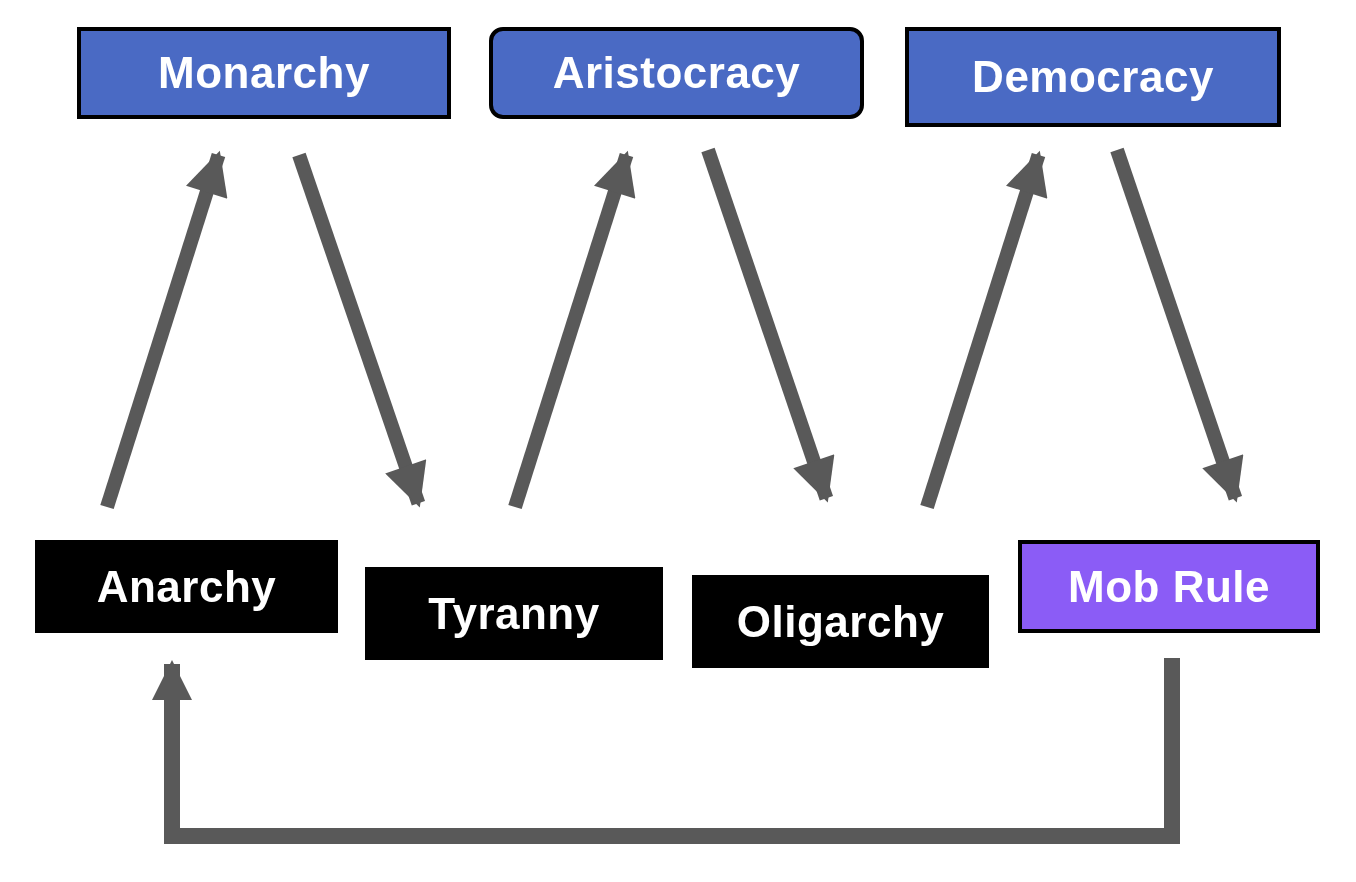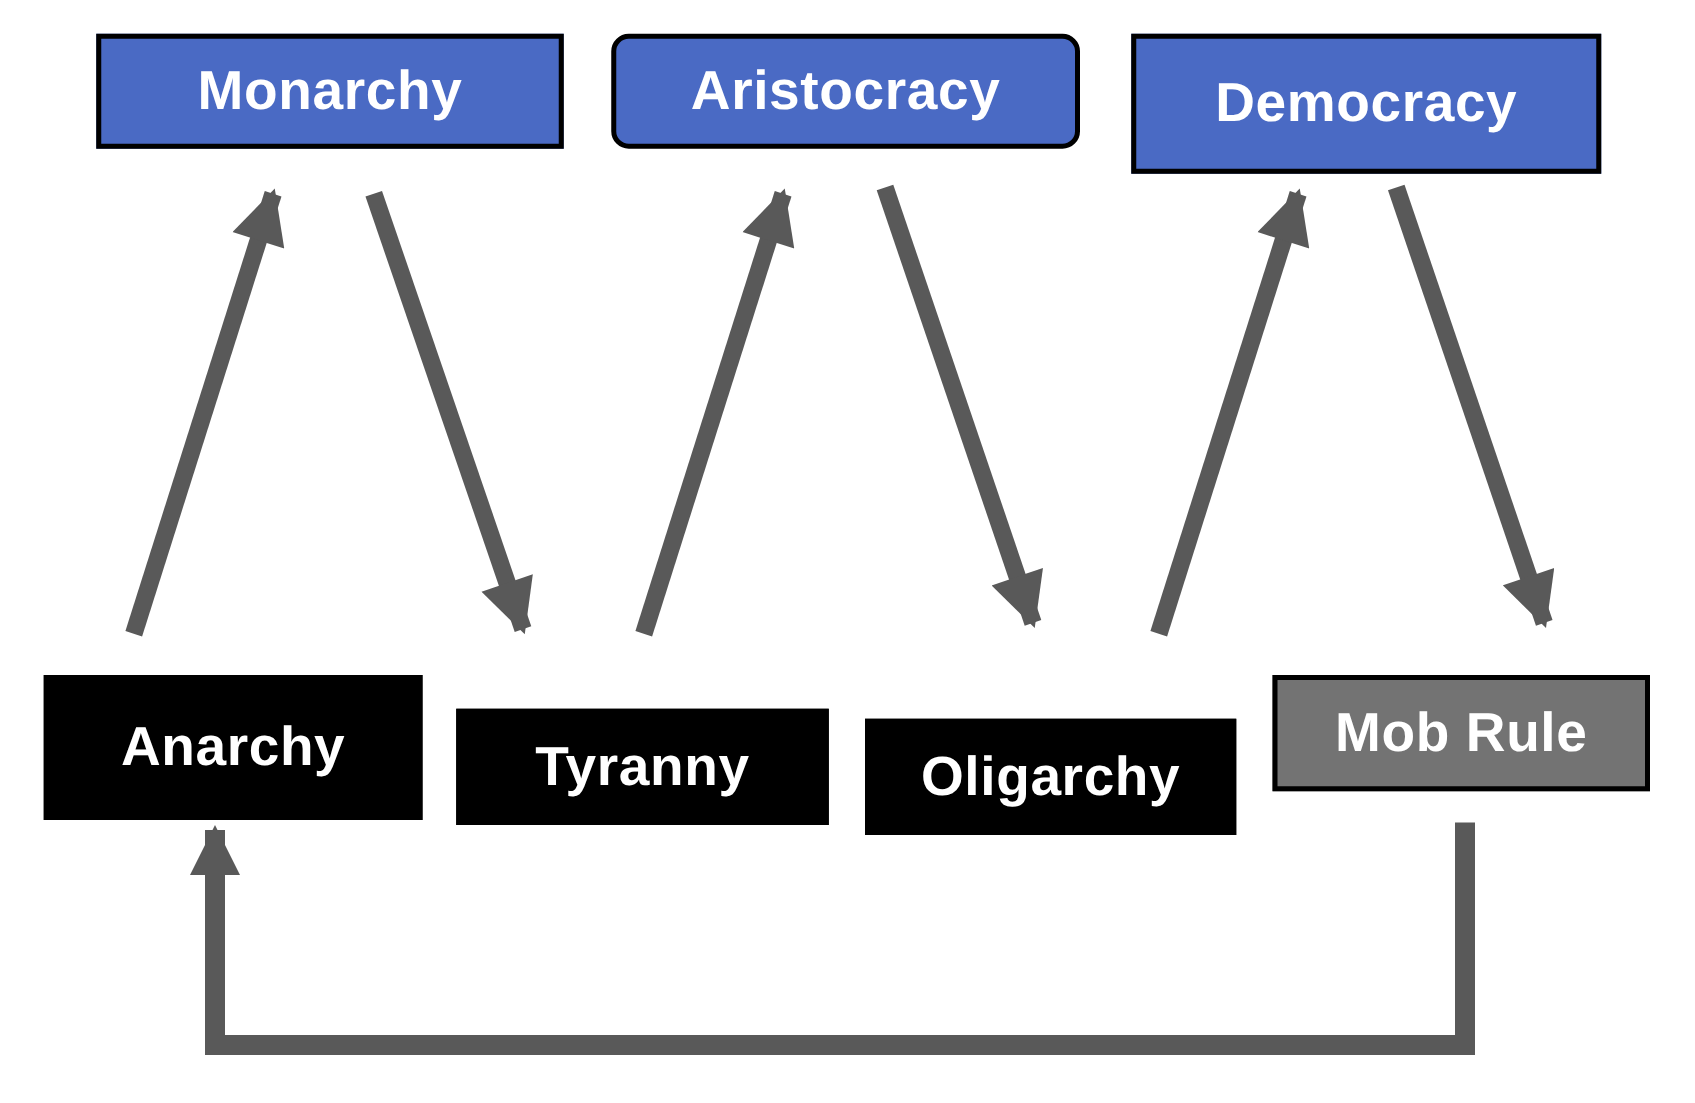--- a/index.html
+++ b/index.html
@@ -30,28 +30,28 @@
     align-items: center;
     justify-content: center;
     color: #ffffff;
     font-weight: bold;
     font-size: 44px;
     letter-spacing: 0.5px;
     white-space: nowrap;
   }
   .node-blue  { background: #4a6ac4; }
   .node-black { background: #000000; }
-  .node-red   { background: #737373; }
+  .node-red   { background: #8b5cf6; }
 
   
   .n-monarchy    { left: 77px;   top: 27px;  width: 374px; height: 92px; }
   .n-aristocracy { left: 489px;  top: 27px;  width: 375px; height: 92px; border-radius: 14px; }
-  .n-democracy   { left: 905px;  top: 27px;  width: 376px; height: 112px; }
+  .n-democracy   { left: 905px;  top: 27px;  width: 376px; height: 100px; }
   
-  .n-anarchy   { left: 35px;   top: 540px; width: 303px; height: 116px; }
+  .n-anarchy   { left: 35px;   top: 540px; width: 303px; height: 93px; }
   .n-tyranny   { left: 365px;  top: 540px; width: 298px; height: 93px; margin-top: 27px; }
   .n-oligarchy { left: 692px;  top: 540px; width: 297px; height: 93px; margin-top: 35px; }
   .n-mobrule   { left: 1018px; top: 540px; width: 302px; height: 93px; }
 
   .edge-line {
     stroke: #595959;
     stroke-width: 14;
     fill: none;
   }
   .edge-loop {

